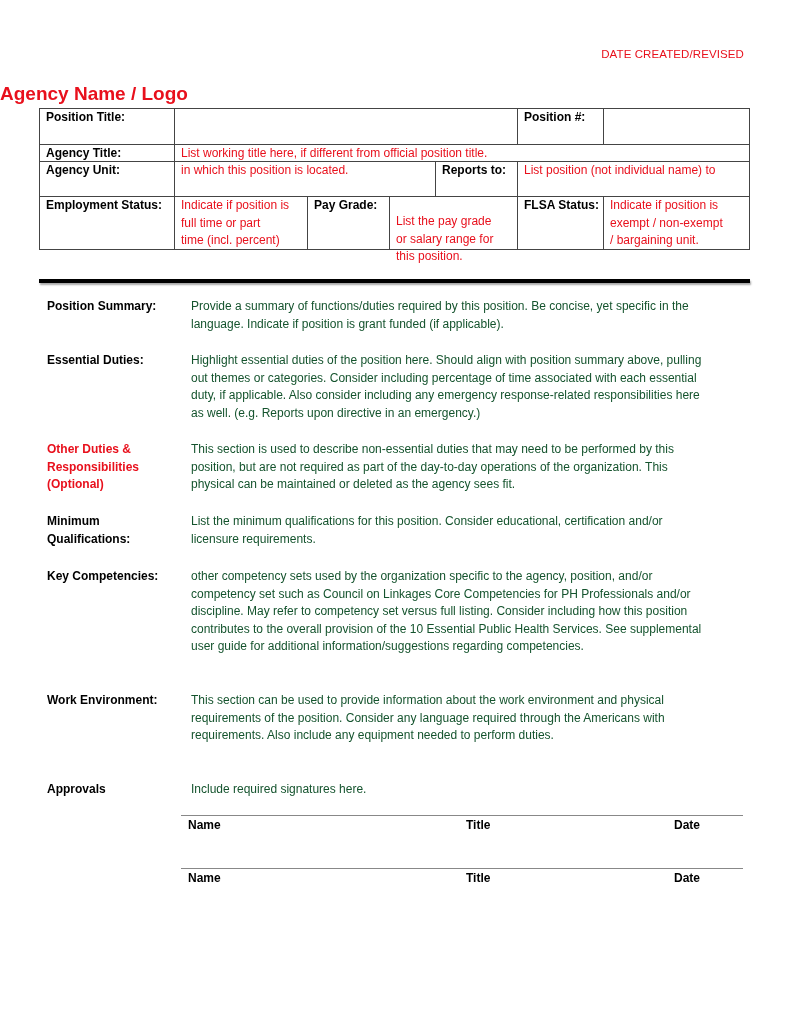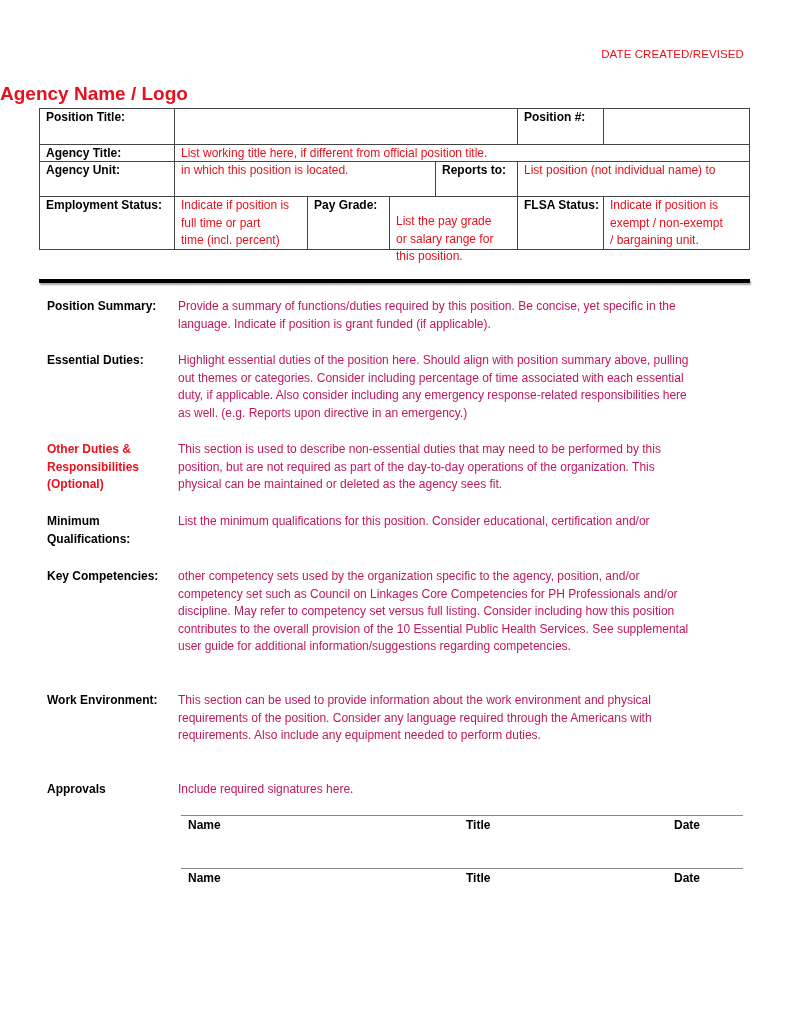--- a/index.html
+++ b/index.html
@@ -29,22 +29,22 @@
   .thick {
     position: absolute; left: 39px; top: 279px; width: 711px; height: 4px;
     background: #000; box-shadow: 1px 2px 2px rgba(0,0,0,0.35);
   }
   .section { position: absolute; left: 47px; width: 705px; }
   .sec-label {
     position: absolute; left: 0; top: 0; width: 130px;
     font-size: 12px; font-weight: bold; line-height: 17.5px;
   }
   .sec-text {
-    position: absolute; left: 131px; top: 0; width: 570px;
-    font-size: 12px; line-height: 17.5px; color: #be185d;
+    position: absolute; left: 144px; top: 0; width: 570px;
+    font-size: 12px; line-height: 17.5px; color: #14532d;
   }
   .sig-line { position: absolute; left: 181px; width: 562px; height: 1px; background: #888; }
   .sig-lbl { position: absolute; font-size: 12px; font-weight: bold; }
 </style>
 </head>
 <body>
 
 <div class="date-created red">DATE CREATED/REVISED</div>
 <div class="agency">Agency Name / Logo</div>
 
@@ -137,20 +137,21 @@
   </div>
 </div>
 
 <div class="section" style="top:513px;">
   <div class="sec-label">
     <div>Minimum</div>
     <div>Qualifications:</div>
   </div>
   <div class="sec-text">
     <div>List the minimum qualifications for this position.  Consider educational, certification and/or</div>
+    <div>licensure requirements.</div>
   </div>
 </div>
 
 <div class="section" style="top:568px;">
   <div class="sec-label">Key Competencies:</div>
   <div class="sec-text">
     <div>other competency sets used by the organization specific to the agency, position, and/or</div>
     <div>competency set such as Council on Linkages Core Competencies for PH Professionals and/or</div>
     <div>discipline.  May refer to competency set versus full listing. Consider including how this position</div>
     <div>contributes to the overall provision of the 10 Essential Public Health Services.   See supplemental</div>

